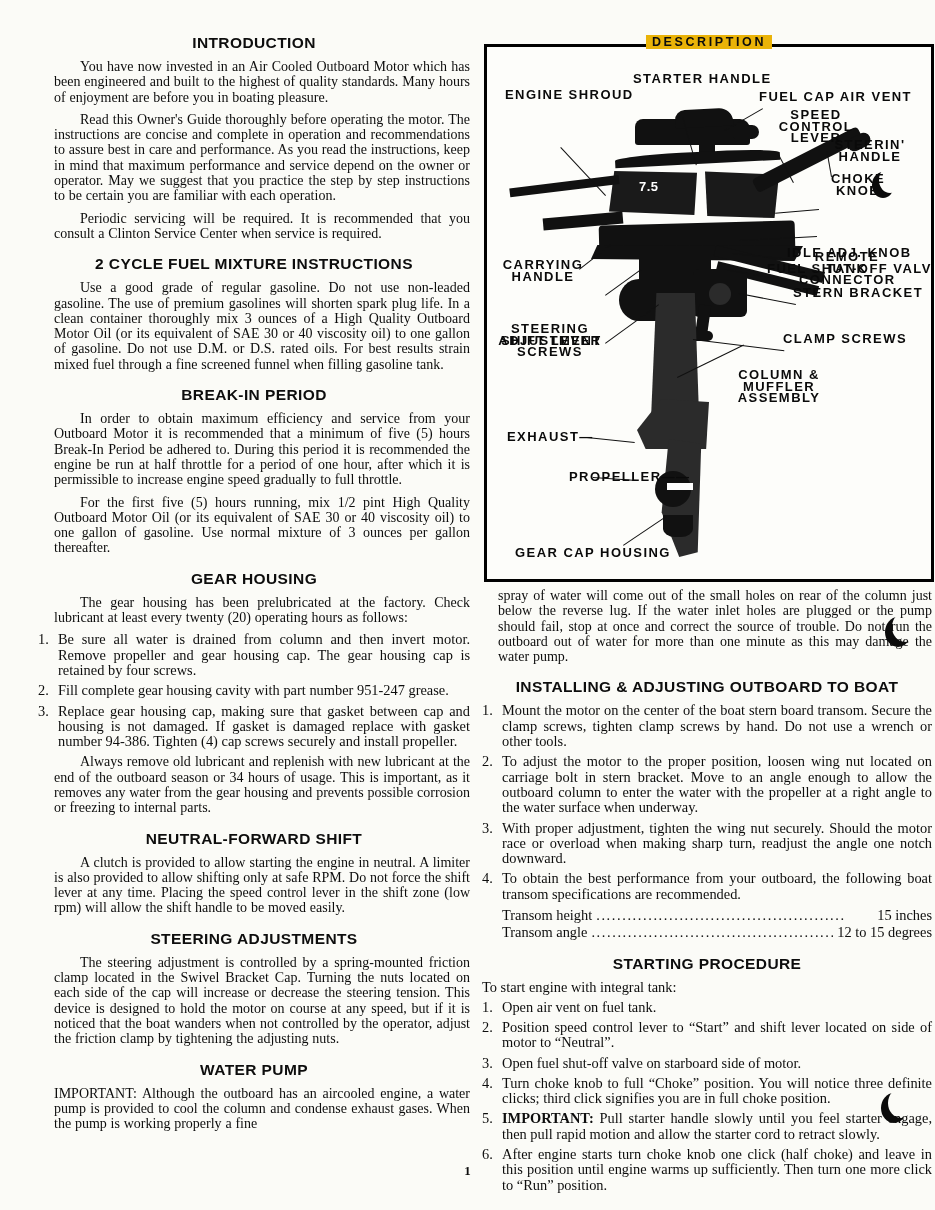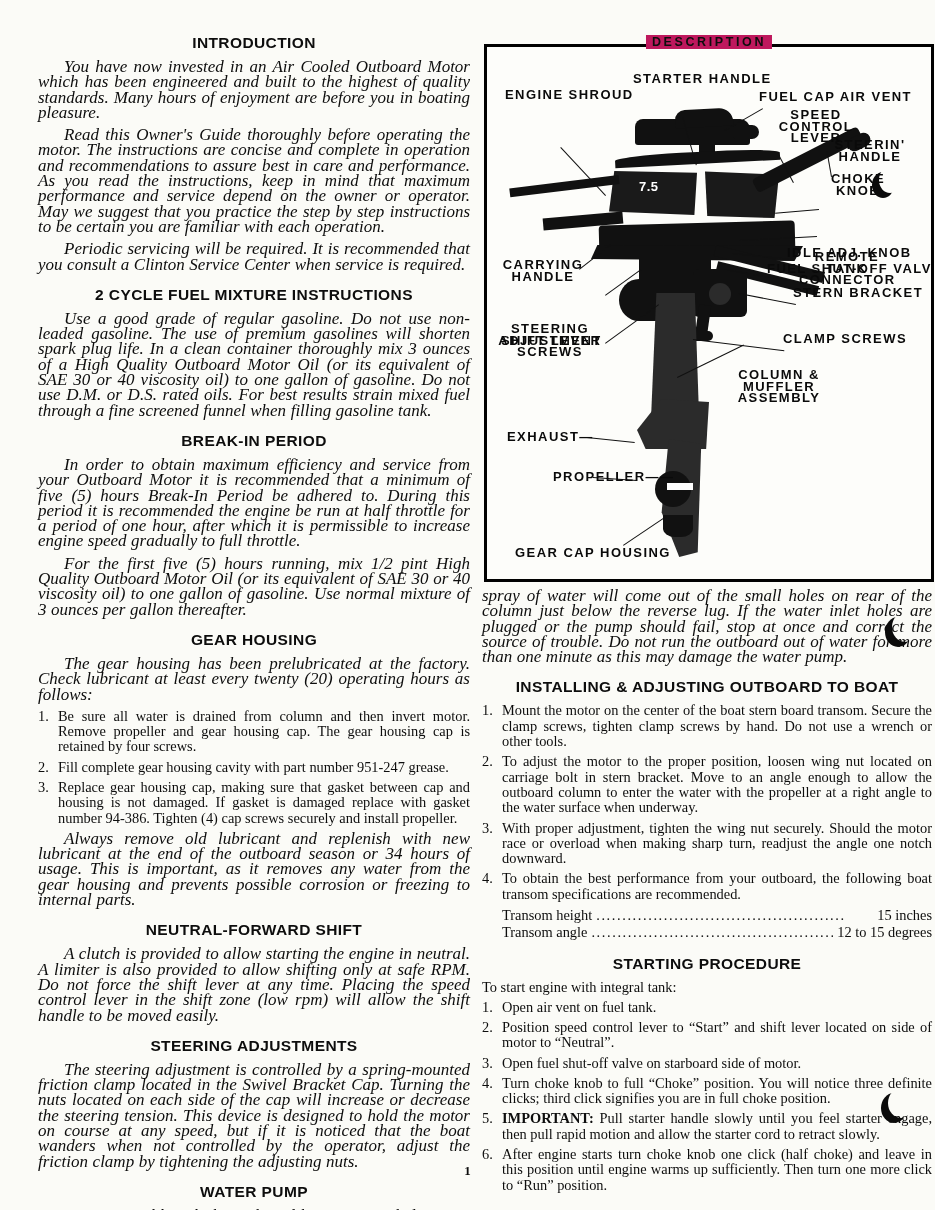--- a/index.html
+++ b/index.html
@@ -26,28 +26,27 @@
     font-size:15.5px;
     letter-spacing:0.4px;
     text-align:center;
     margin:14px 0 7px 0;
     text-transform:uppercase;
   }
   h2.sect.first { margin-top:0; }
 
   
   p.body {
-    font-size:17px;
+    font-size:14px;
     line-height:15.3px;
     text-align:justify;
     text-justify:inter-word;
-    margin:0 0 7px 0;
+    margin:0 0 7px 16px;
     text-indent:26px;
     word-spacing:0.3px;
-    font-style:italic;
   }
   p.body.noind { text-indent:0; }
 
   
   .li {
     display:flex;
     font-size:14.4px;
     line-height:15.3px;
     margin:0 0 5px 0;
     align-items:flex-start;
@@ -93,21 +92,21 @@
     width:444px; height:532px;
     border:3px solid #000;
     background:#fdfdfa;
   }
   
   .desc-title {
     position:absolute;
     left:50%;
     transform:translateX(-50%);
     top:-12px;
-    background:#be185d;
+    background:#eab308;
     padding:0 6px;
     font-family:"Liberation Sans", sans-serif;
     font-weight:bold;
     font-size:12.5px;
     letter-spacing:2.6px;
     white-space:nowrap;
     z-index:6;
   }
 
   .dg-inner { position:absolute; inset:0; overflow:hidden; }
@@ -281,21 +280,21 @@
       <div class="lbl" style="left:296px; top:286px;">CLAMP SCREWS</div>
       <div class="lbl ctr" style="left:14px;  top:212px; width:84px; white-space:pre-line;">CARRYING
 HANDLE</div>
       <div class="lbl" style="left:14px;  top:240px;margin-top:48px;">SHIFT LEVER</div>
       <div class="lbl ctr" style="left:10px;  top:276px; width:106px; white-space:pre-line;">STEERING
 ADJUSTMENT
 SCREWS</div>
       <div class="lbl ctr" style="left:222px; top:322px; width:140px; white-space:pre-line;">COLUMN &amp; MUFFLER
 ASSEMBLY</div>
       <div class="lbl" style="left:20px;  top:384px;">EXHAUST—</div>
-      <div class="lbl" style="left:20px;  top:424px;padding-left:46px;">PROPELLER——</div>
+      <div class="lbl" style="left:36px;  top:424px;padding-left:46px;">PROPELLER——</div>
       <div class="lbl" style="left:28px;  top:500px;">GEAR CAP HOUSING</div>
 
       <div class="crescent" style="left:392px; top:120px; width:22px; height:26px;"></div>
     </div>
   </div>
 
   <div class="col-right" style="top:588px;">
 
     <p class="body noind">spray of water will come out of the small holes on rear of the column just below the reverse lug. If the water inlet holes are plugged or the pump should fail, stop at once and correct the source of trouble. Do not run the outboard out of water for more than one minute as this may damage the water pump.</p>
 

